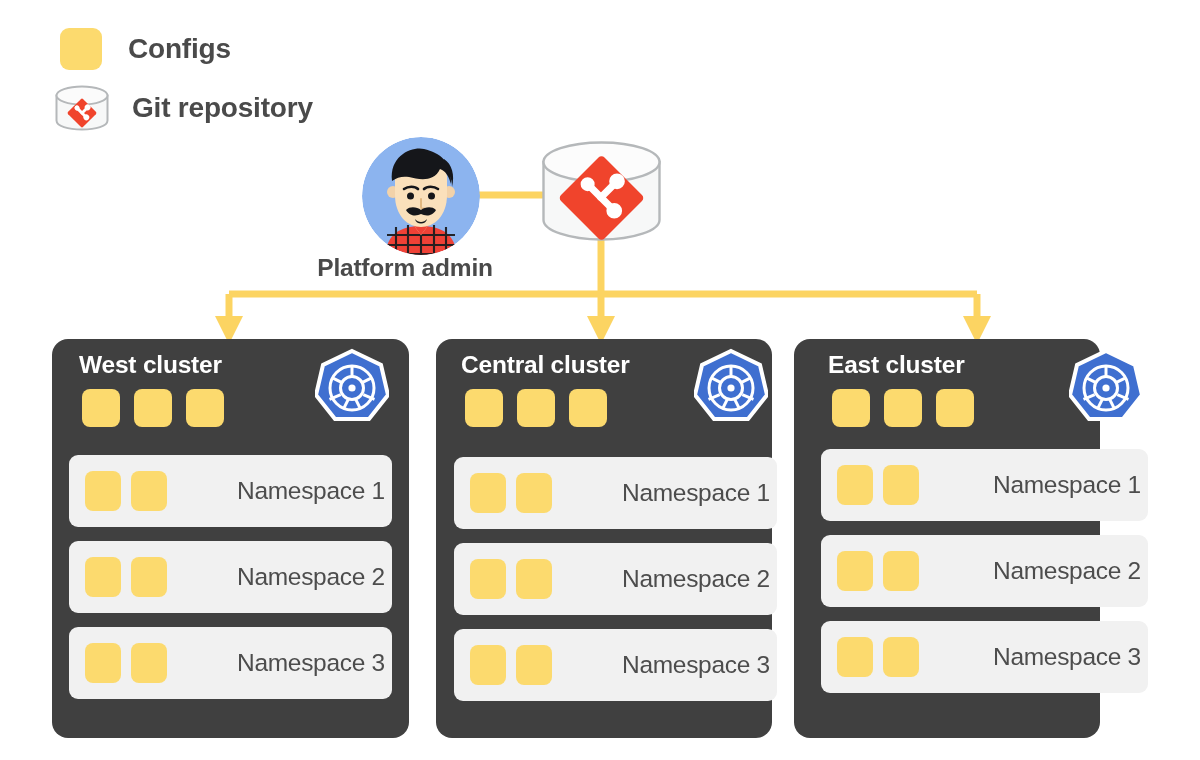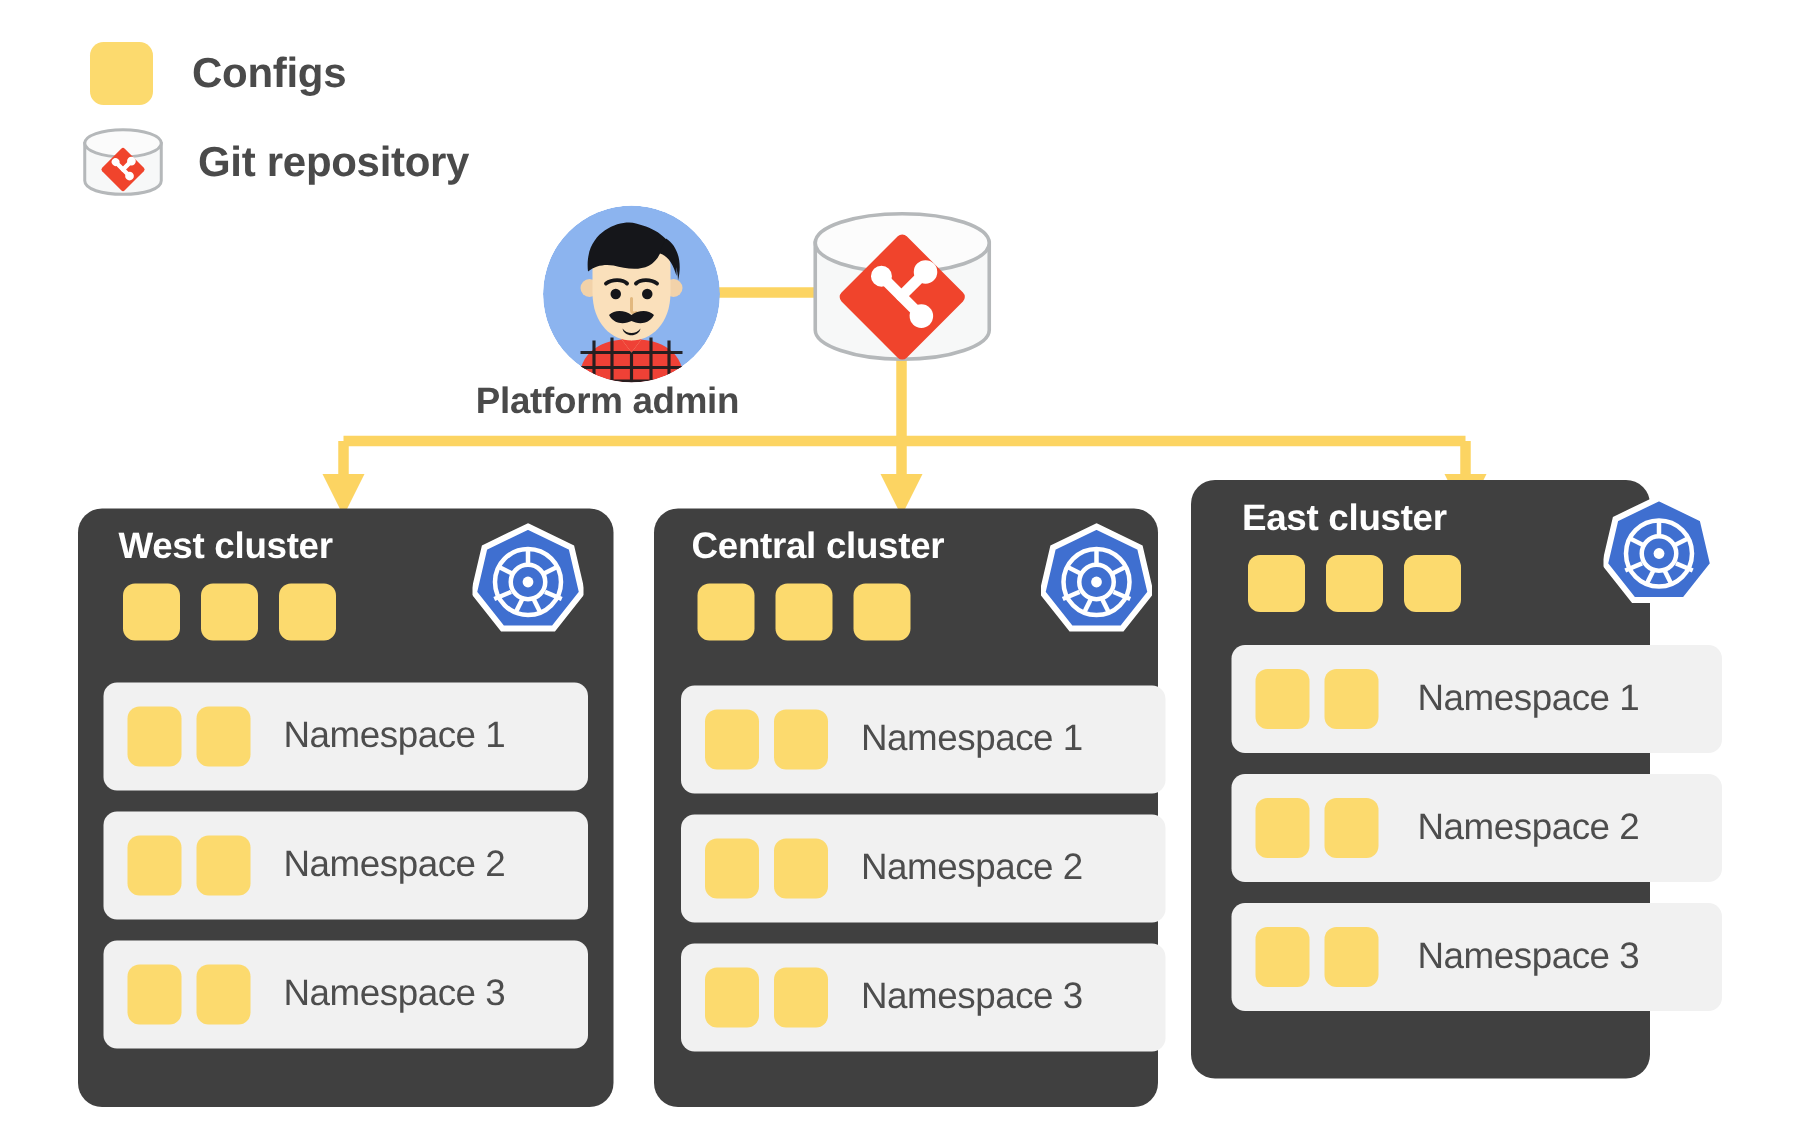--- a/index.html
+++ b/index.html
@@ -51,21 +51,21 @@
   #connectors { position: absolute; left: 0; top: 0; width: 1200px; height: 760px; }
 
   
   .cluster {
     position: absolute;
     background: #404040;
     border-radius: 16px;
   }
   #cluster-west    { left: 52px;  top: 339px; width: 357px; height: 399px; }
   #cluster-central { left: 436px; top: 339px; width: 336px; height: 399px; padding-left: 33px; }
-  #cluster-east    { left: 794px; top: 320px; width: 306px; height: 399px; }
+  #cluster-east    { left: 794px; top: 339px; width: 306px; height: 399px; }
 
   .cluster-title {
     position: absolute;
     color: #ffffff;
     font-size: 24.5px;
     font-weight: 700;
     letter-spacing: -0.2px;
     white-space: nowrap;
   }
   #cluster-west .cluster-title    { left: 27px; top: 12px; }
@@ -92,20 +92,21 @@
   #cluster-west .ns-list    { left: 17px; top: 116px; width: 323px; gap: 14px; }
   #cluster-central .ns-list { left: 18px; top: 118px; width: 323px; gap: 14px; }
   #cluster-east .ns-list    { left: 27px; top: 110px; width: 327px; gap: 14px; }
 
   .ns-row {
     display: flex; align-items: center;
     height: 72px;
     background: #f1f1f1;
     border-radius: 9px;
     padding-left: 16px;
+    gap: 48px;
   }
   .ns-configs { display: flex; gap: 10px; }
   .ns-sq { width: 36px; height: 40px; border-radius: 8px; background: #fcda6e; }
   .ns-label {
     margin-left: 22px;
     font-size: 24.5px;
     font-weight: 400;
     color: #4d4d4d;
     letter-spacing: -0.3px;
     white-space: nowrap;

